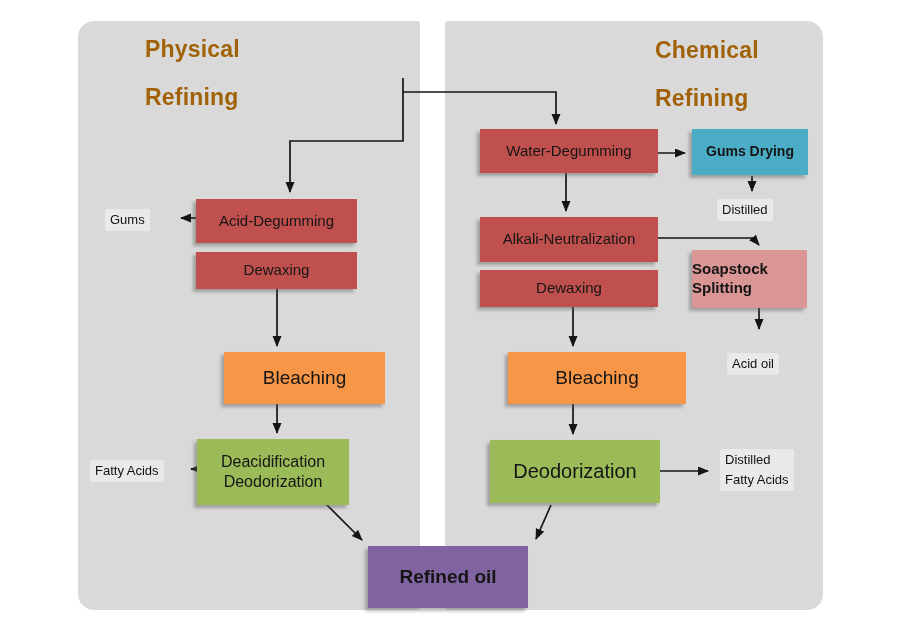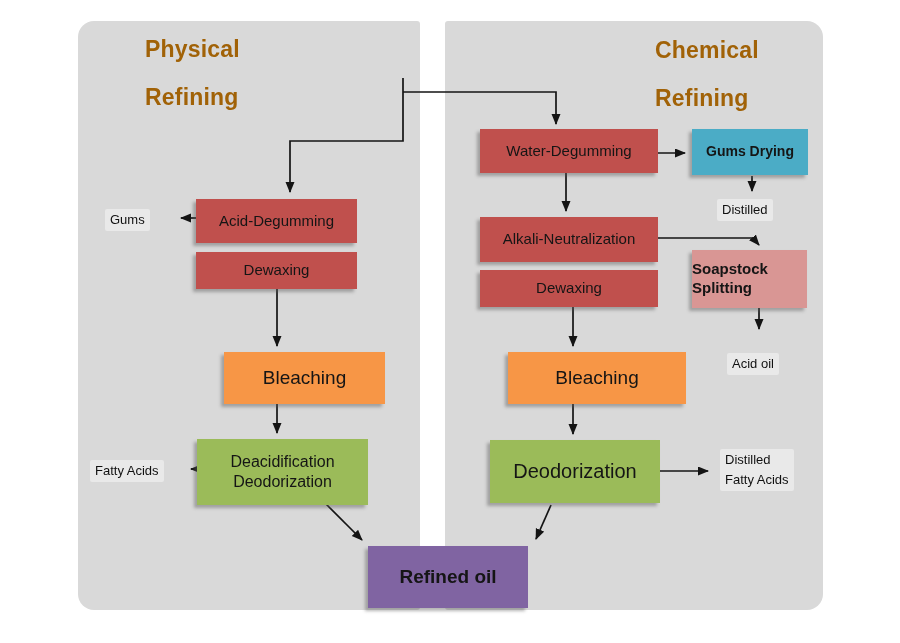--- a/index.html
+++ b/index.html
@@ -70,21 +70,21 @@
 
   <div class="hdr" style="left:145px;top:36px">Physical</div>
   <div class="hdr" style="left:145px;top:84px">Refining</div>
   <div class="hdr" style="left:655px;top:37px">Chemical</div>
   <div class="hdr" style="left:655px;top:85px">Refining</div>
 
 
   <div class="node n-red f15" style="left:196px;top:199px;width:161px;height:44px">Acid-Degumming</div>
   <div class="node n-red f15" style="left:196px;top:252px;width:161px;height:37px">Dewaxing</div>
   <div class="node n-orange f19" style="left:196px;top:352px;width:161px;height:52px">Bleaching</div>
-  <div class="node n-green col f16" style="left:197px;top:439px;width:171px;height:66px">
+  <div class="node n-green col f16" style="left:197px;top:439px;width:152px;height:66px">
     <span>Deacidification</span>
     <span>Deodorization</span>
   </div>
 
   <div class="node n-red f15" style="left:480px;top:129px;width:178px;height:44px">Water-Degumming</div>
   <div class="node n-cyan sb" style="left:692px;top:129px;width:116px;height:46px;font-size:14px">Gums Drying</div>
   <div class="node n-red f15" style="left:480px;top:217px;width:178px;height:45px">Alkali-Neutralization</div>
   <div class="node n-pink col al sb f15" style="left:692px;top:250px;width:115px;height:58px">
     <span>Soapstock</span>
     <span>Splitting</span>

